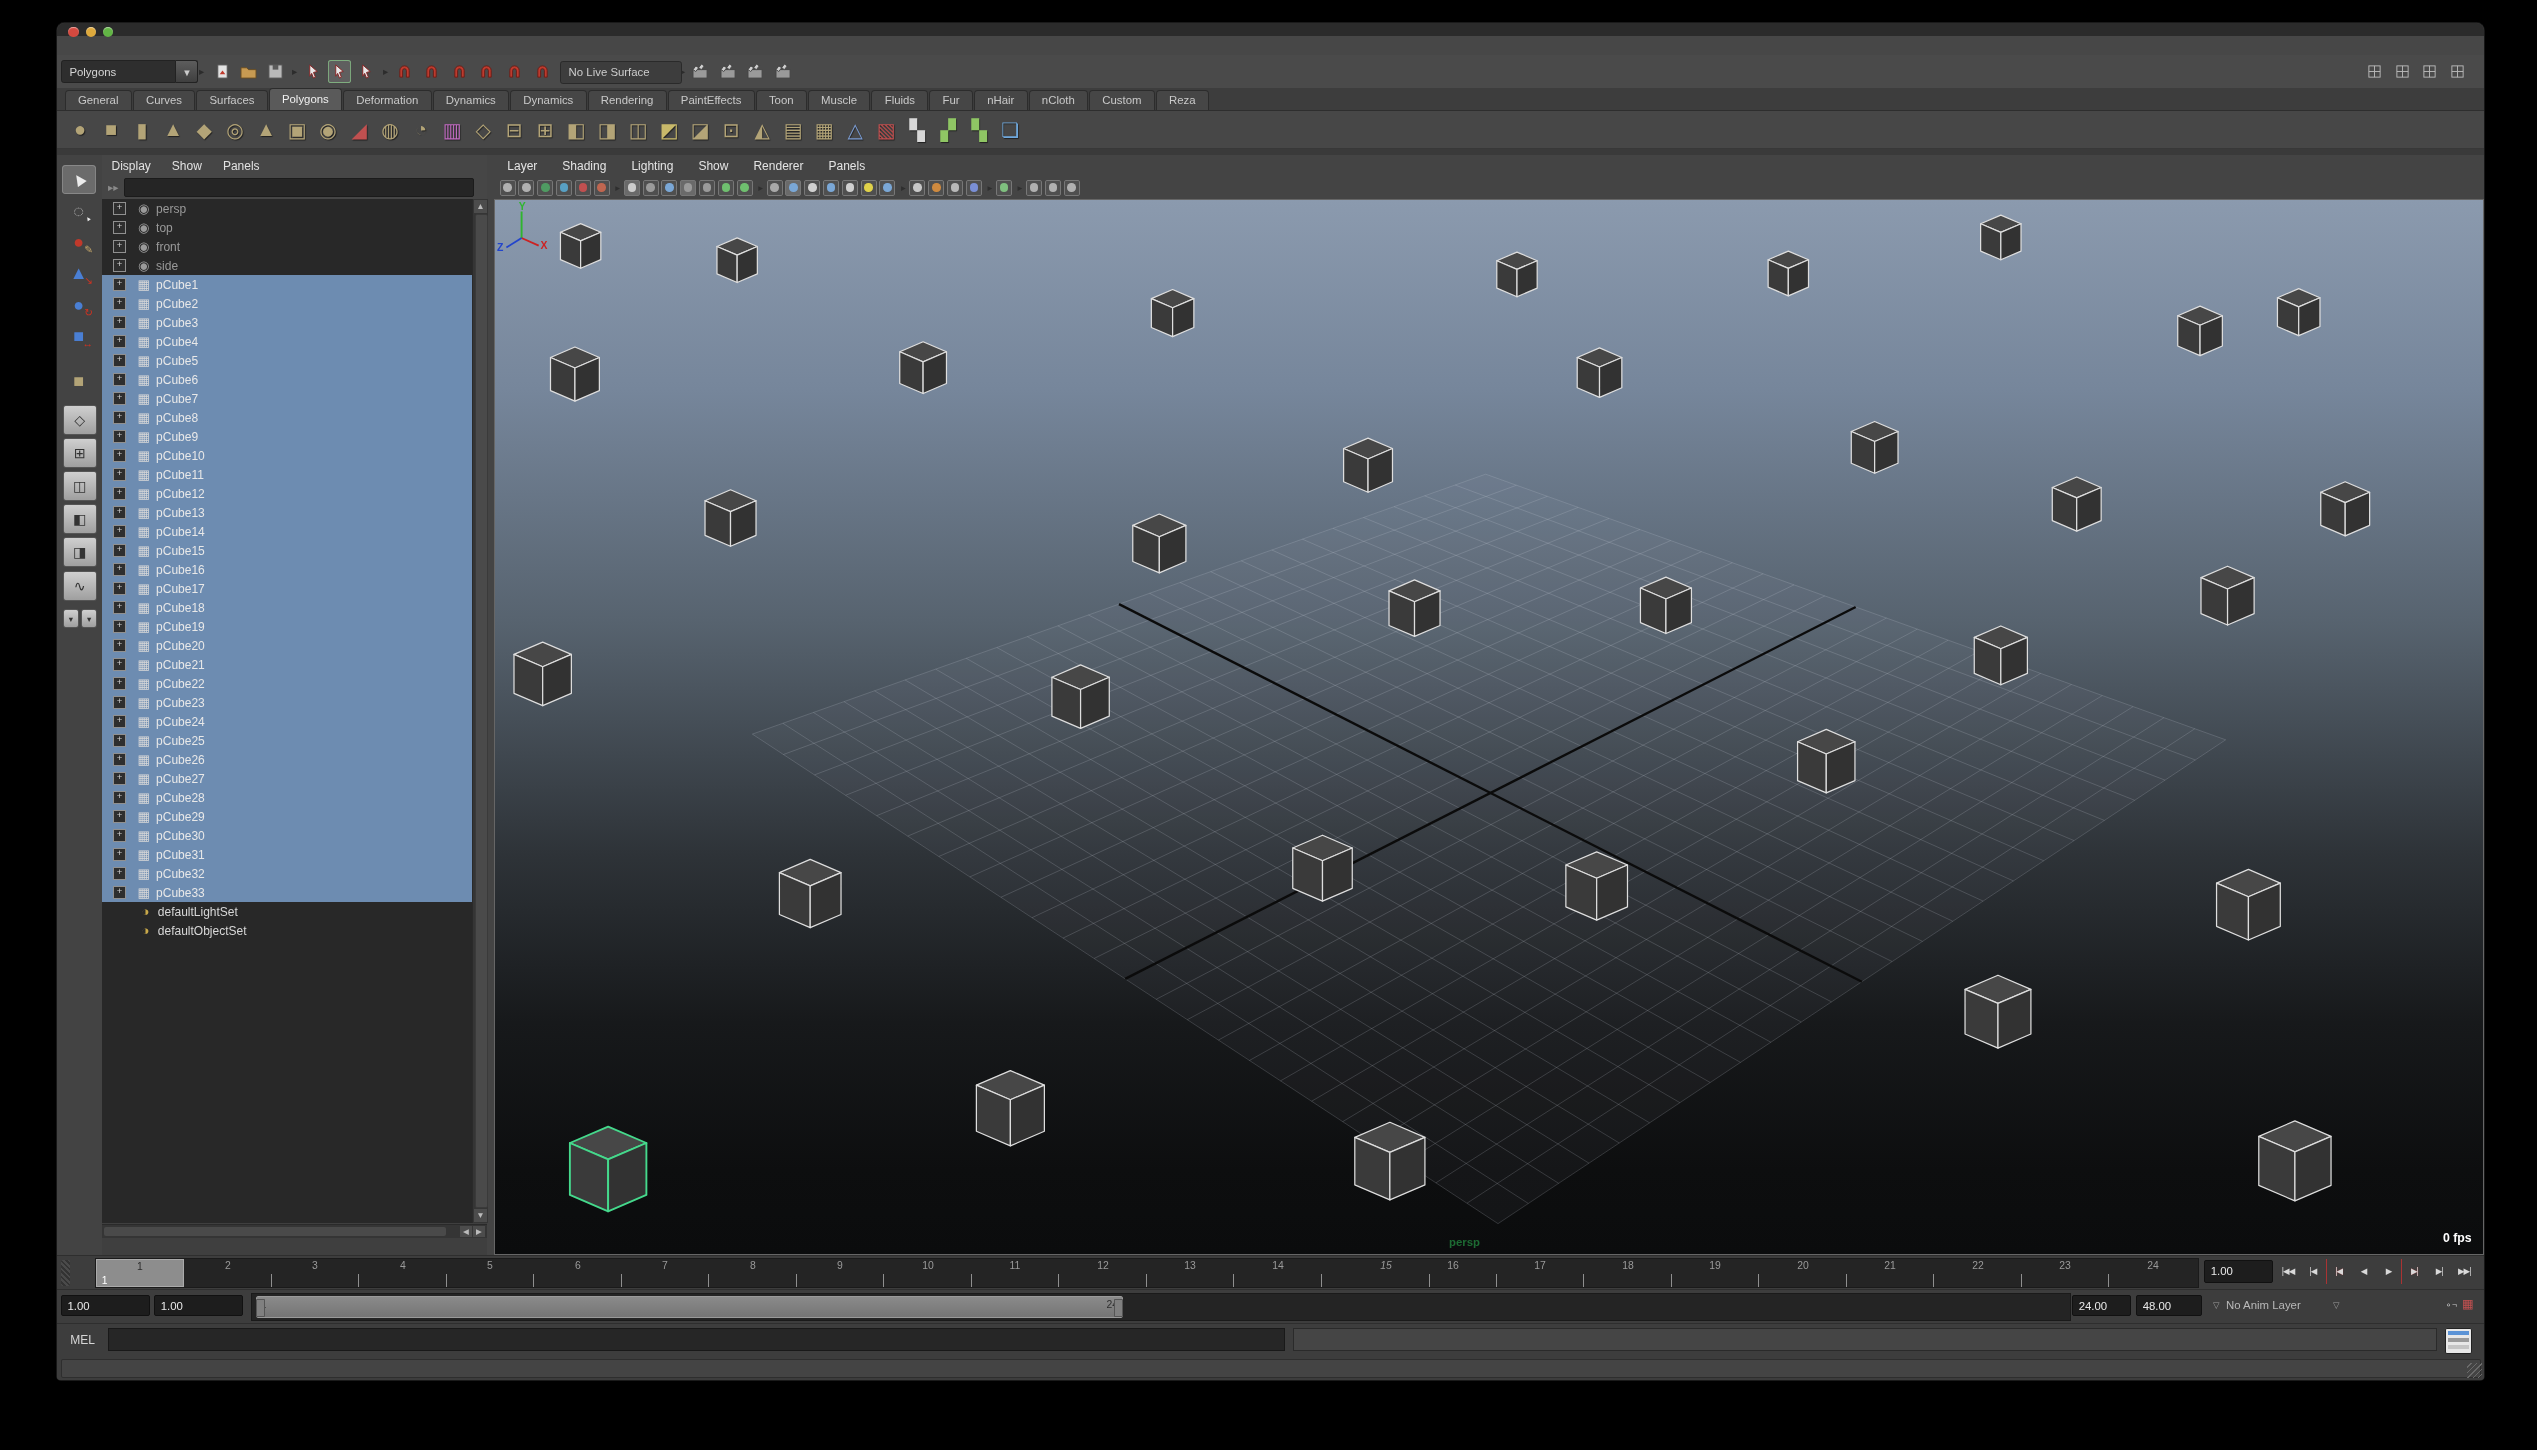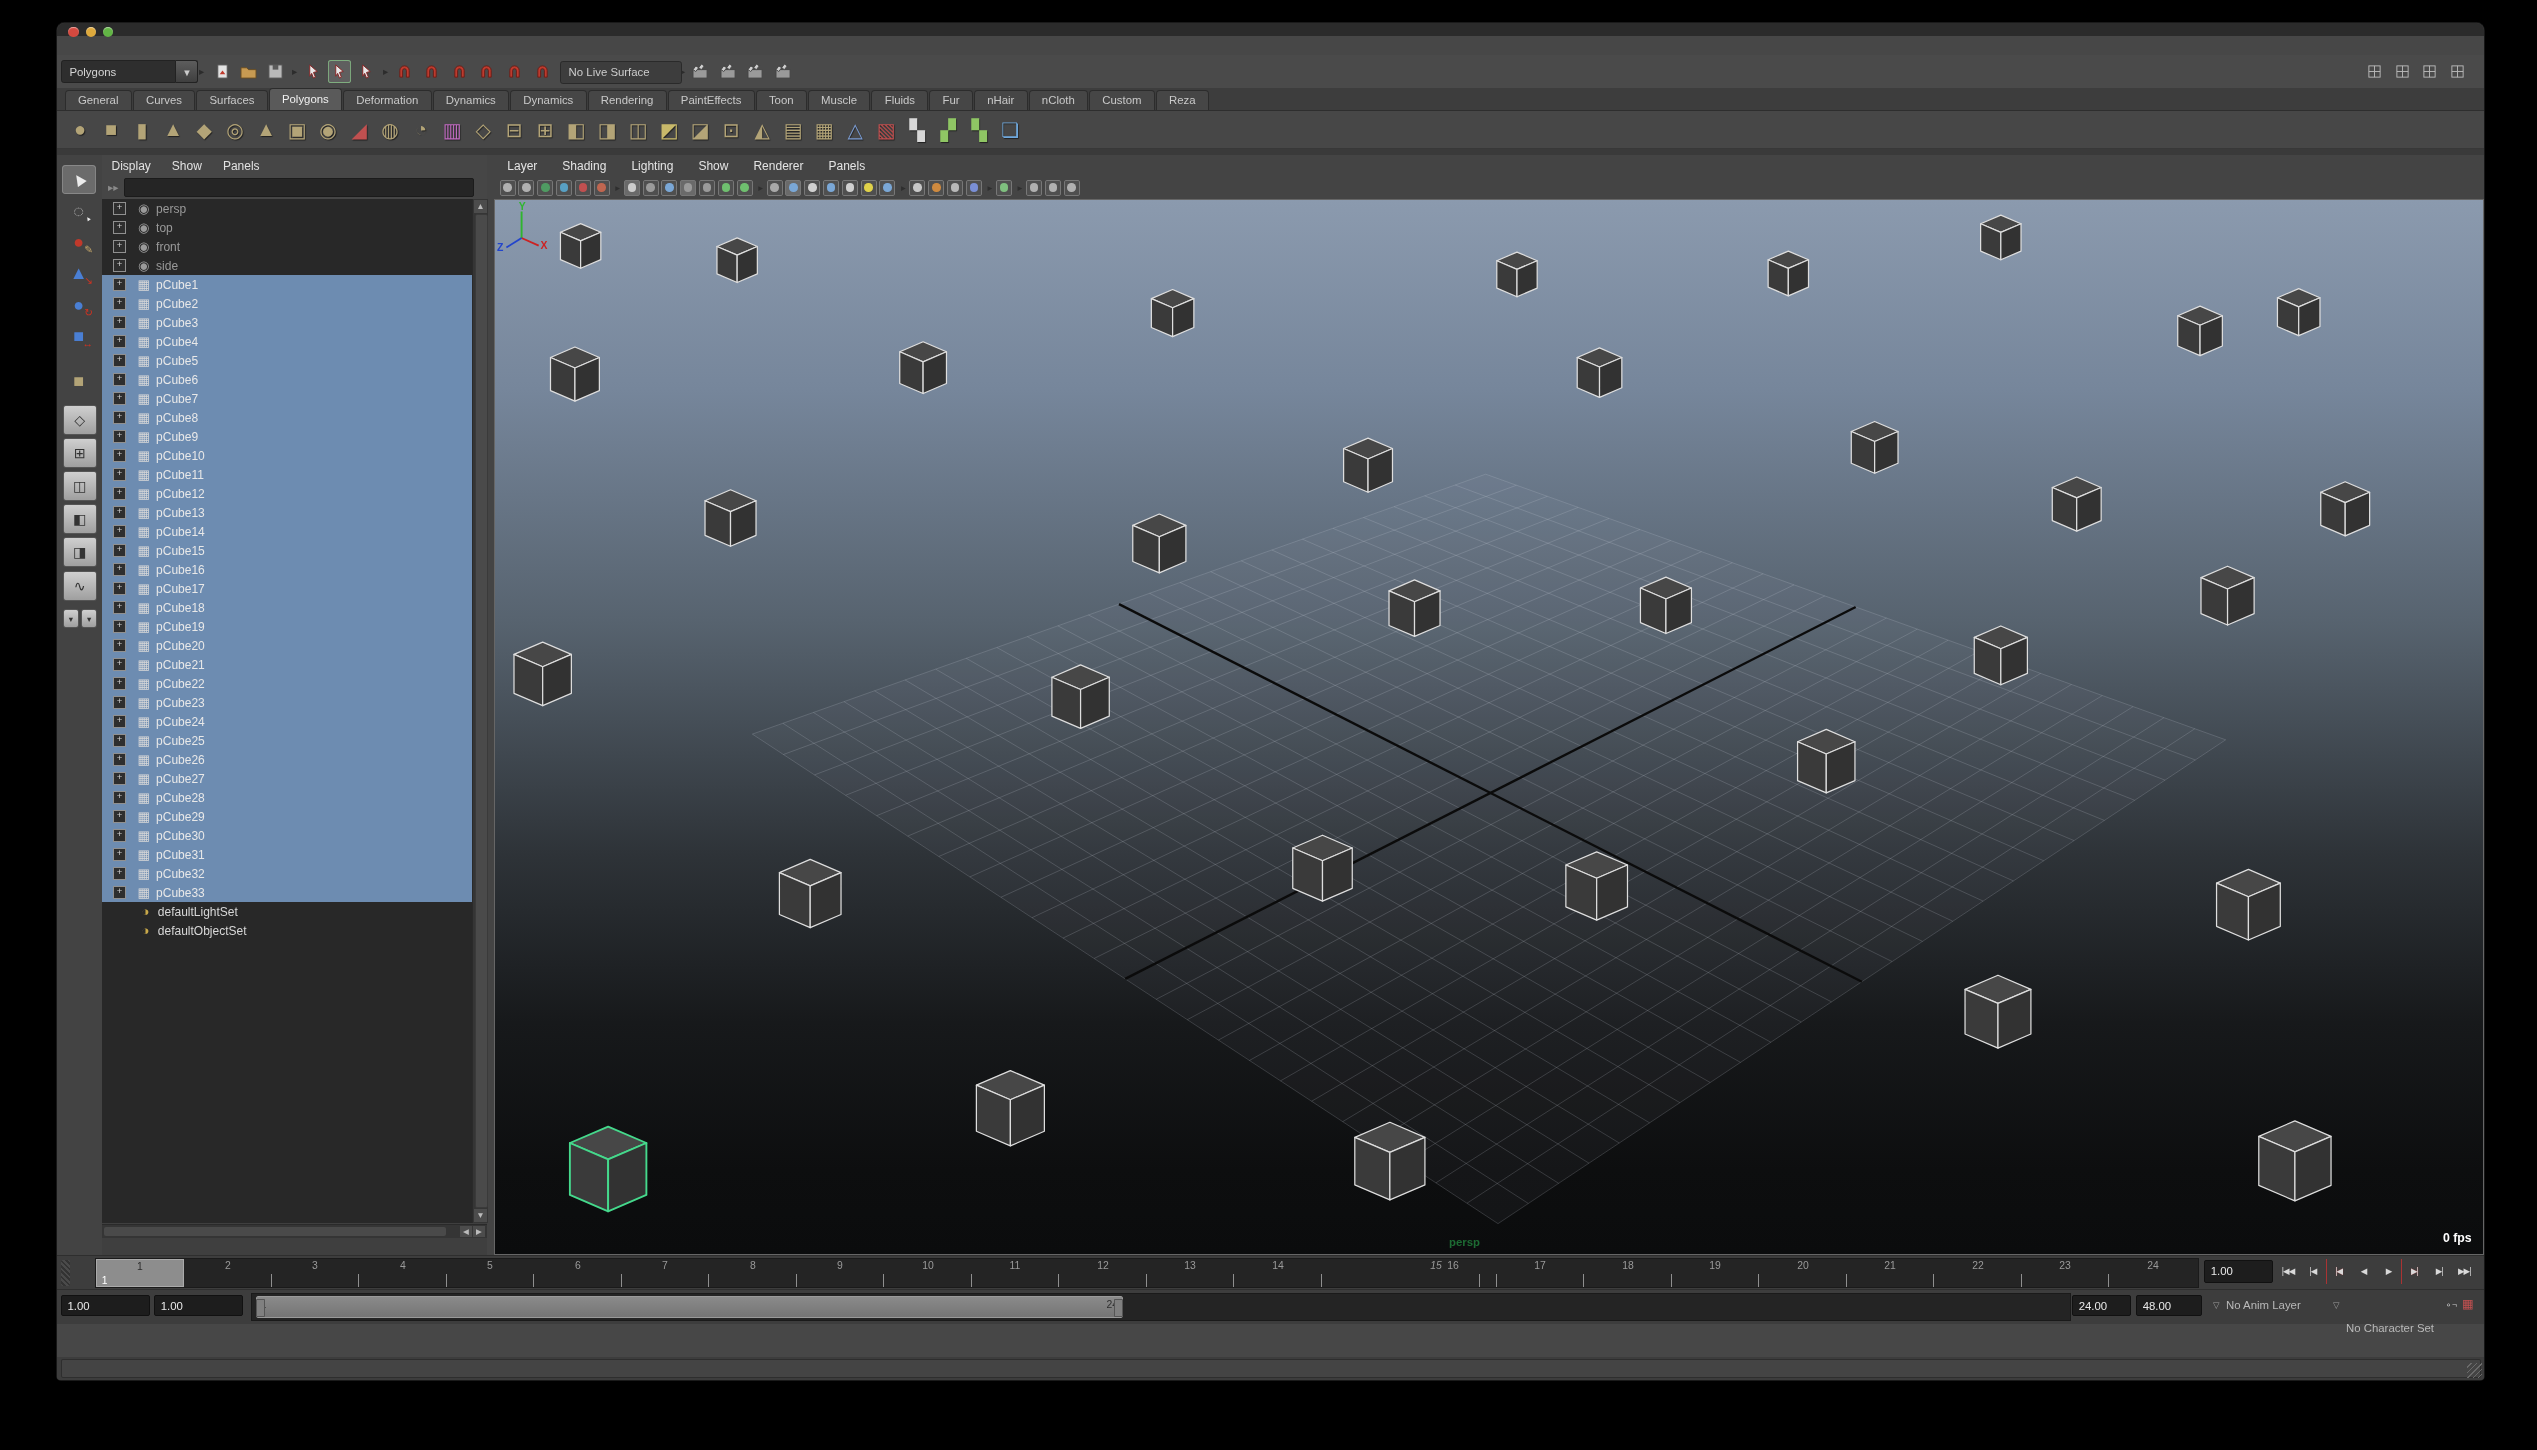--- a/index.html
+++ b/index.html
@@ -953,21 +953,21 @@
             <div class="tick"></div>
           </div>
           <div class="tslot" style="left: 1050px; width: 88px;">
             <span class="num">13</span>
             <div class="tick"></div>
           </div>
           <div class="tslot" style="left: 1138px; width: 88px;">
             <span class="num">14</span>
             <div class="tick"></div>
           </div>
-          <div class="tslot" style="left: 1296px; width: 88px; font-style: italic;">
+          <div class="tslot" style="left: 1246px; width: 88px; font-style: italic;">
             <span class="num">15</span>
             <div class="tick"></div>
           </div>
           <div class="tslot" style="left: 1313px; width: 88px;">
             <span class="num">16</span>
             <div class="tick"></div>
           </div>
           <div class="tslot" style="left: 1400px; width: 88px;">
             <span class="num">17</span>
             <div class="tick"></div>
@@ -1027,20 +1027,30 @@
       <div class="rfield" style="left:2015px;width:59px;">24.00</div>
       <div class="rfield" style="left:2079px;width:66px;">48.00</div>
       <div class="ddarrow" style="left:2156px;">▽</div>
       <div class="ddlabel" style="left:2169px;">No Anim Layer</div>
       <div class="ddarrow" style="left:2276px;">▽</div>
       <div class="ddlabel" style="left:2289px;margin-top:23px;">No Character Set</div>
       <div class="ddarrow" style="left:2388px;color:#c9c9c9;">⚬¬</div>
       <div class="ddlabel" style="left:2405px;color:#c05050;font-size:12.3px;top:6.6px;">▦</div>
     </div>
 
+    <div class="melline">
+      <div class="mellabel">MEL</div>
+      <input class="melinput" value="" style="">
+      <div class="melresult"></div>
+      <div class="scripticon">
+        <div class="bar"></div>
+        <div class="l1"></div>
+        <div class="l2"></div>
+      </div>
+    </div>
 
     <div class="helpline">
       <div class="helpfld"></div>
       <div class="resizegrip"></div>
     </div>
 
   </div>
 </div>
 
 

